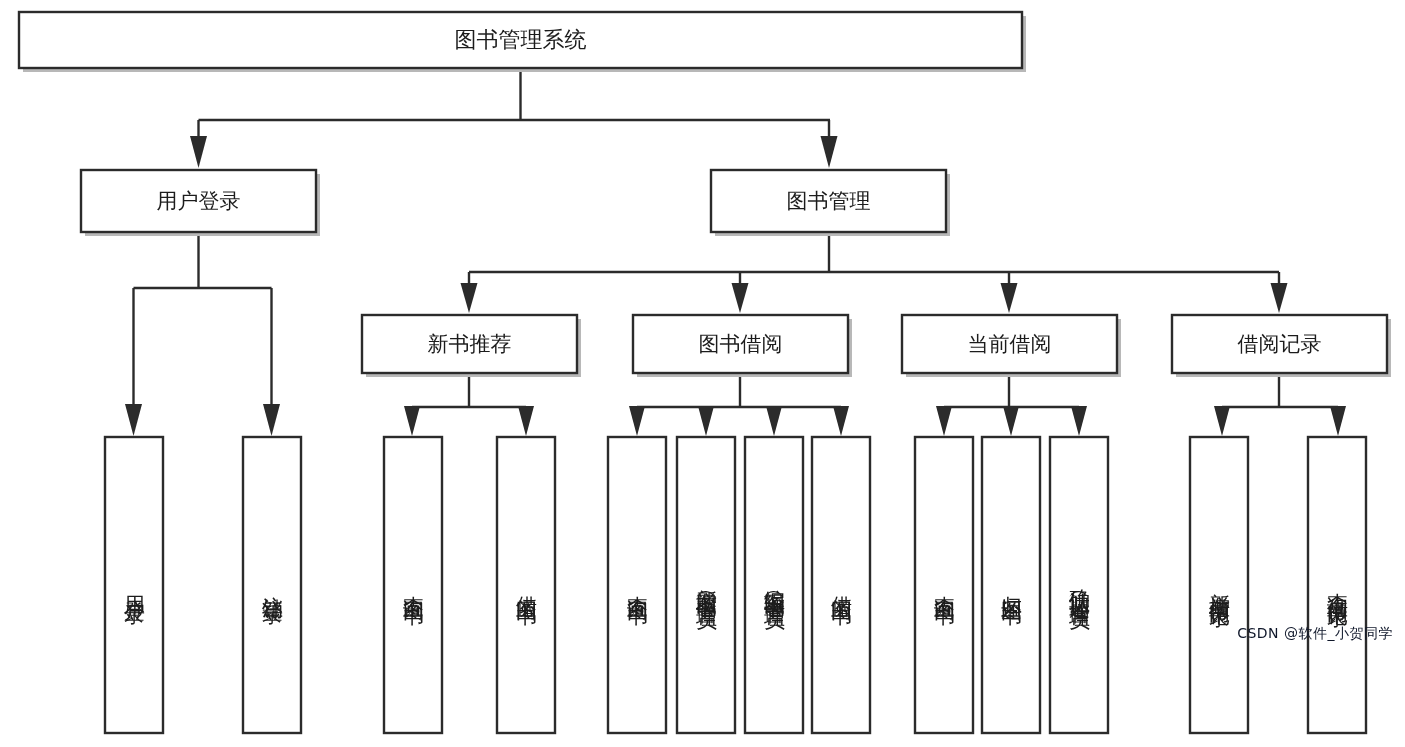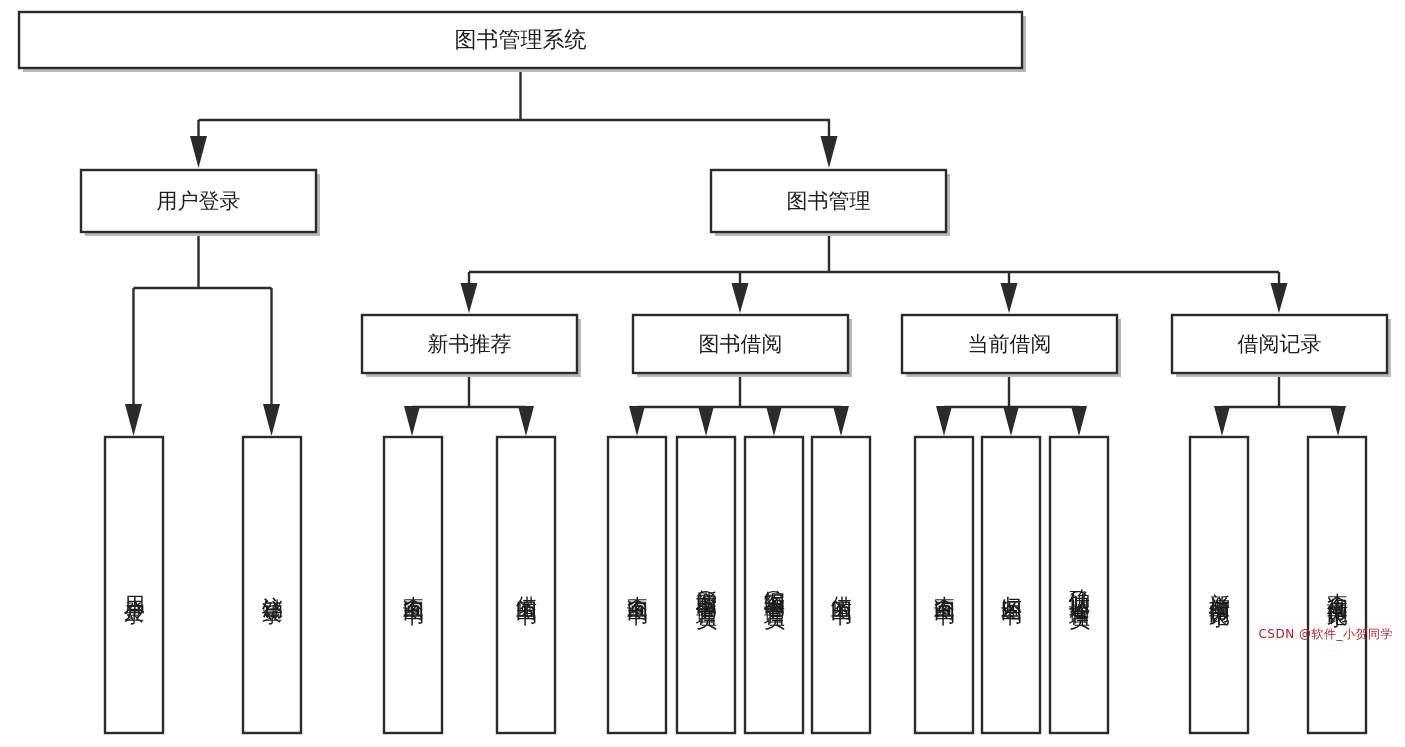--- a/index.html
+++ b/index.html
@@ -73,22 +73,22 @@
     align-items: center;
     justify-content: center;
     white-space: nowrap;
     pointer-events: none;
   }
   #watermark {
     position: absolute;
     right: 12px;
     bottom: 6px;
     font-family: "DejaVu Sans", "Liberation Sans", sans-serif;
-    font-size: 12px;
-    color: #b91c1c;
+    font-size: 14px;
+    color: #0f172a;
     letter-spacing: 0.5px;
     white-space: nowrap;
   }
 </style>
 </head>
 <body>
 
 <div id="diagram-root">
 
   <svg id="tree-svg" viewBox="0 0 1405 747">

